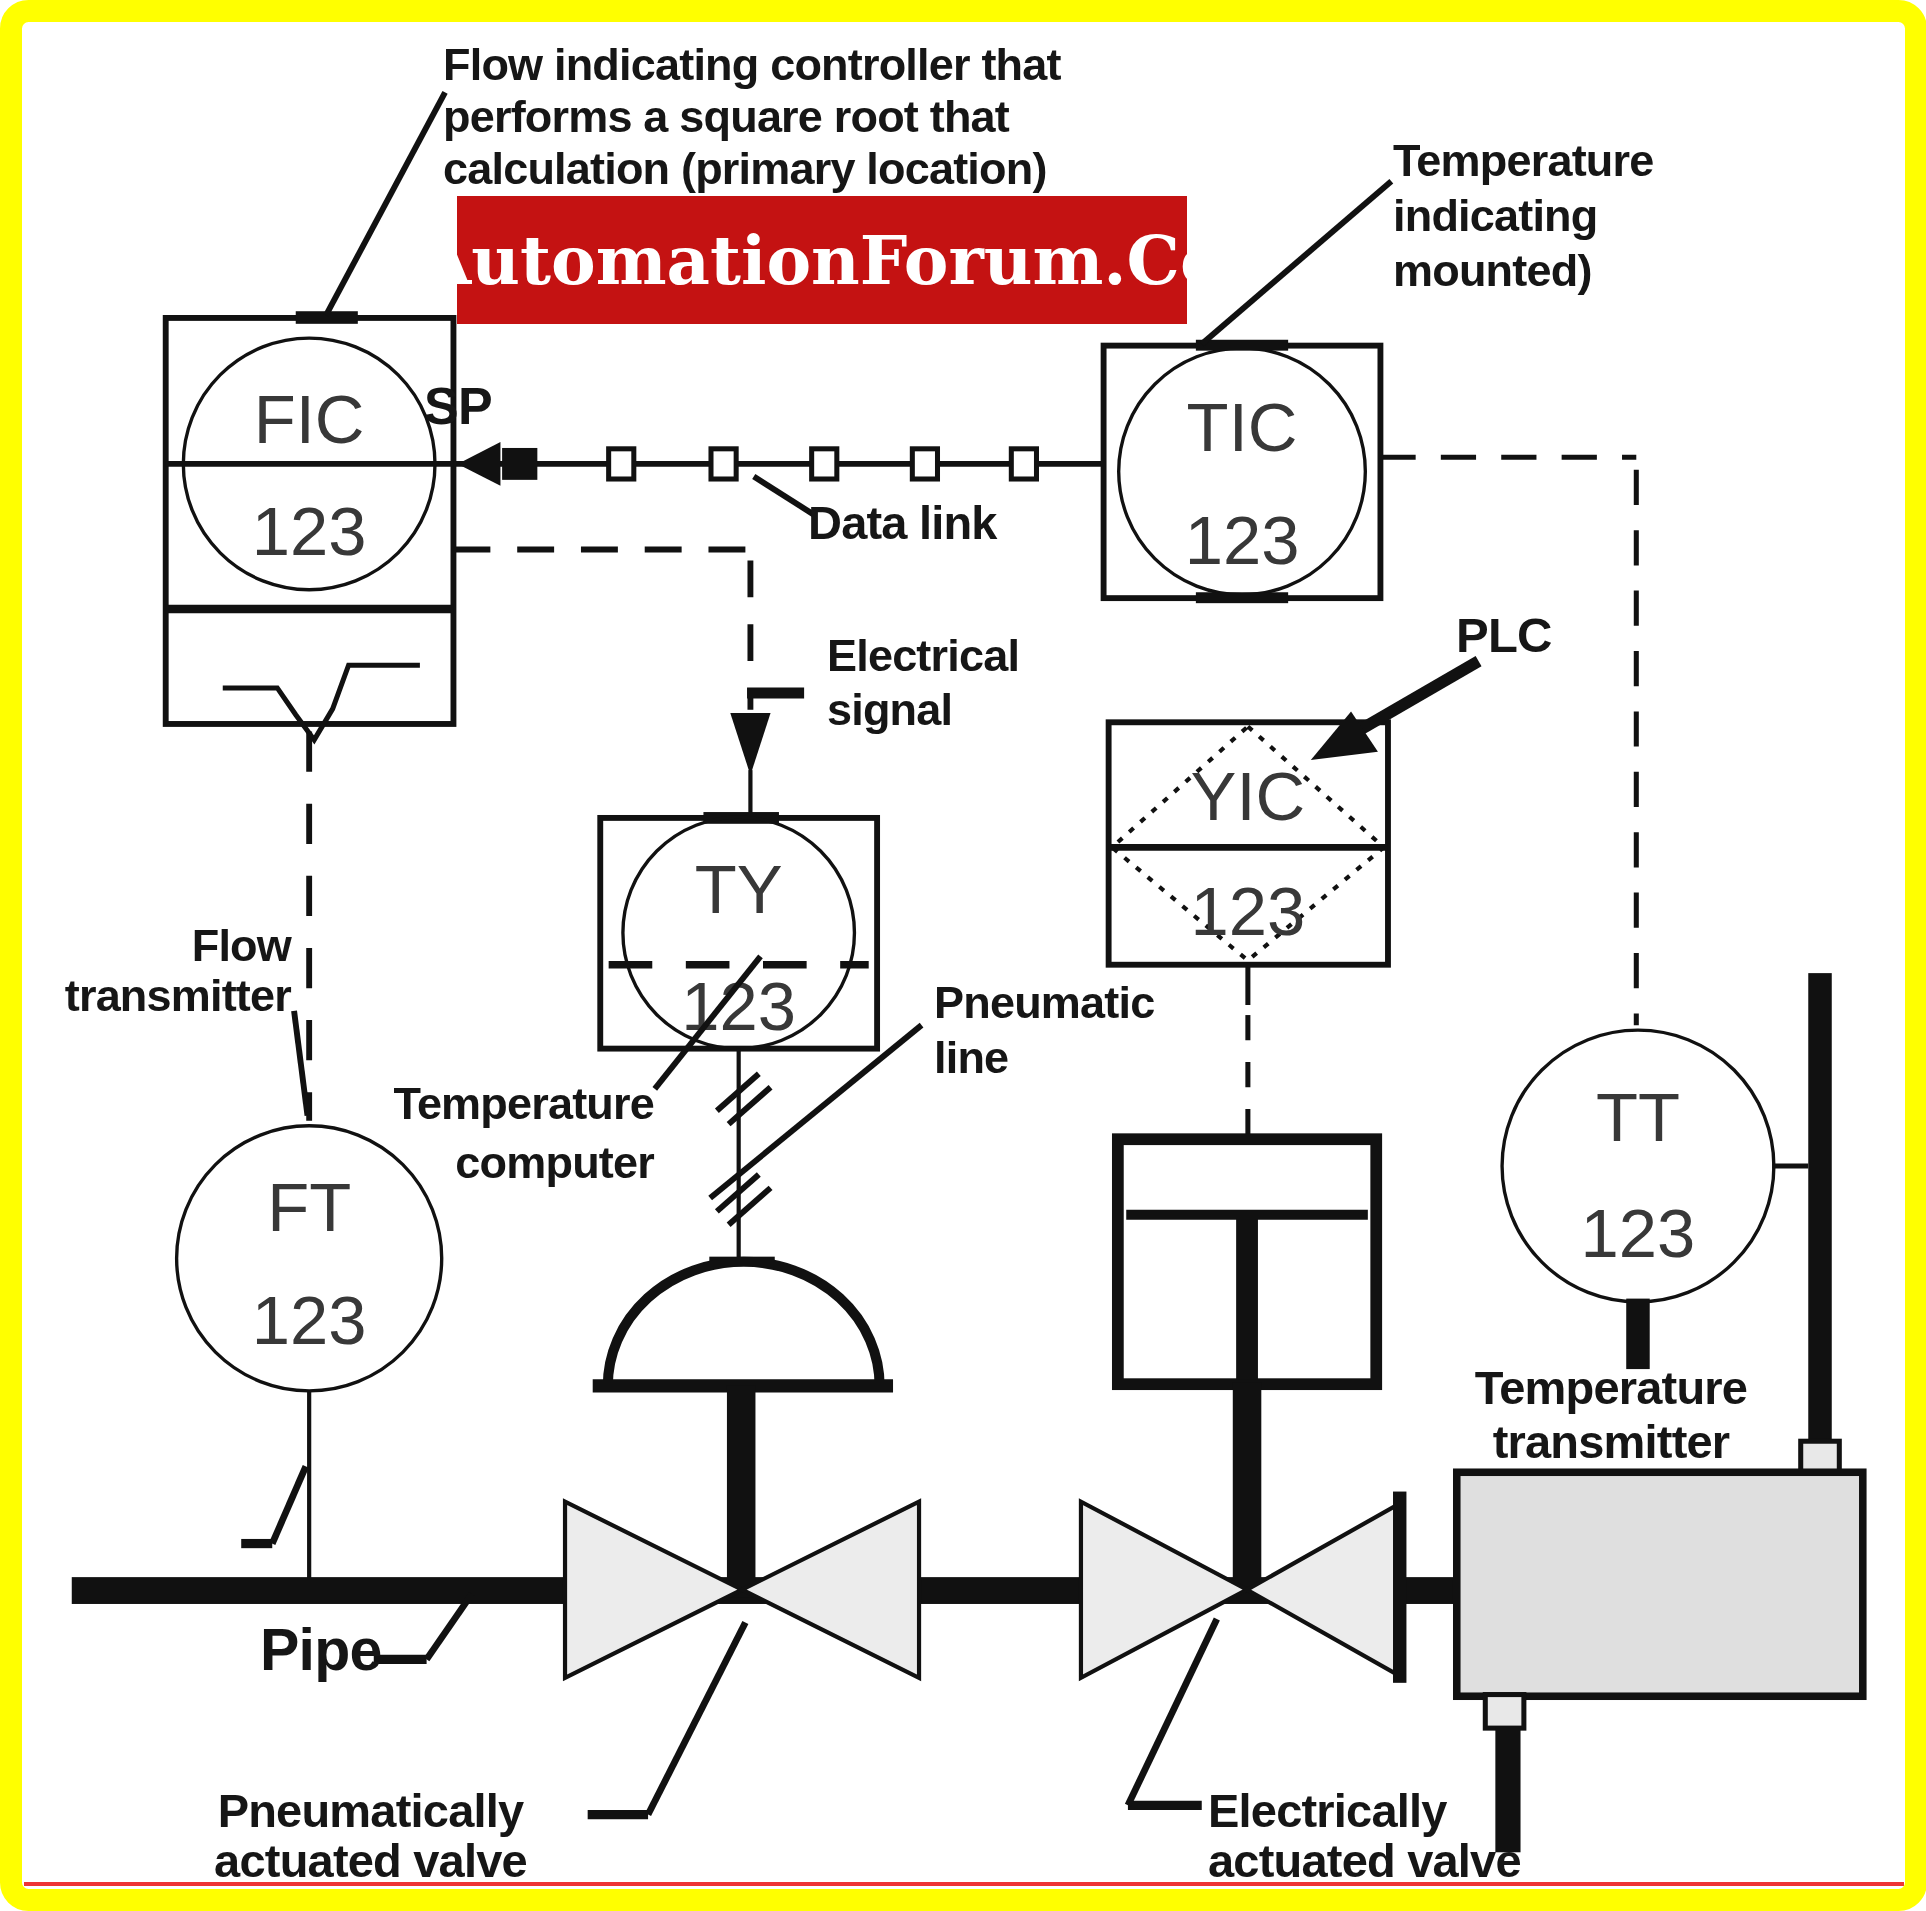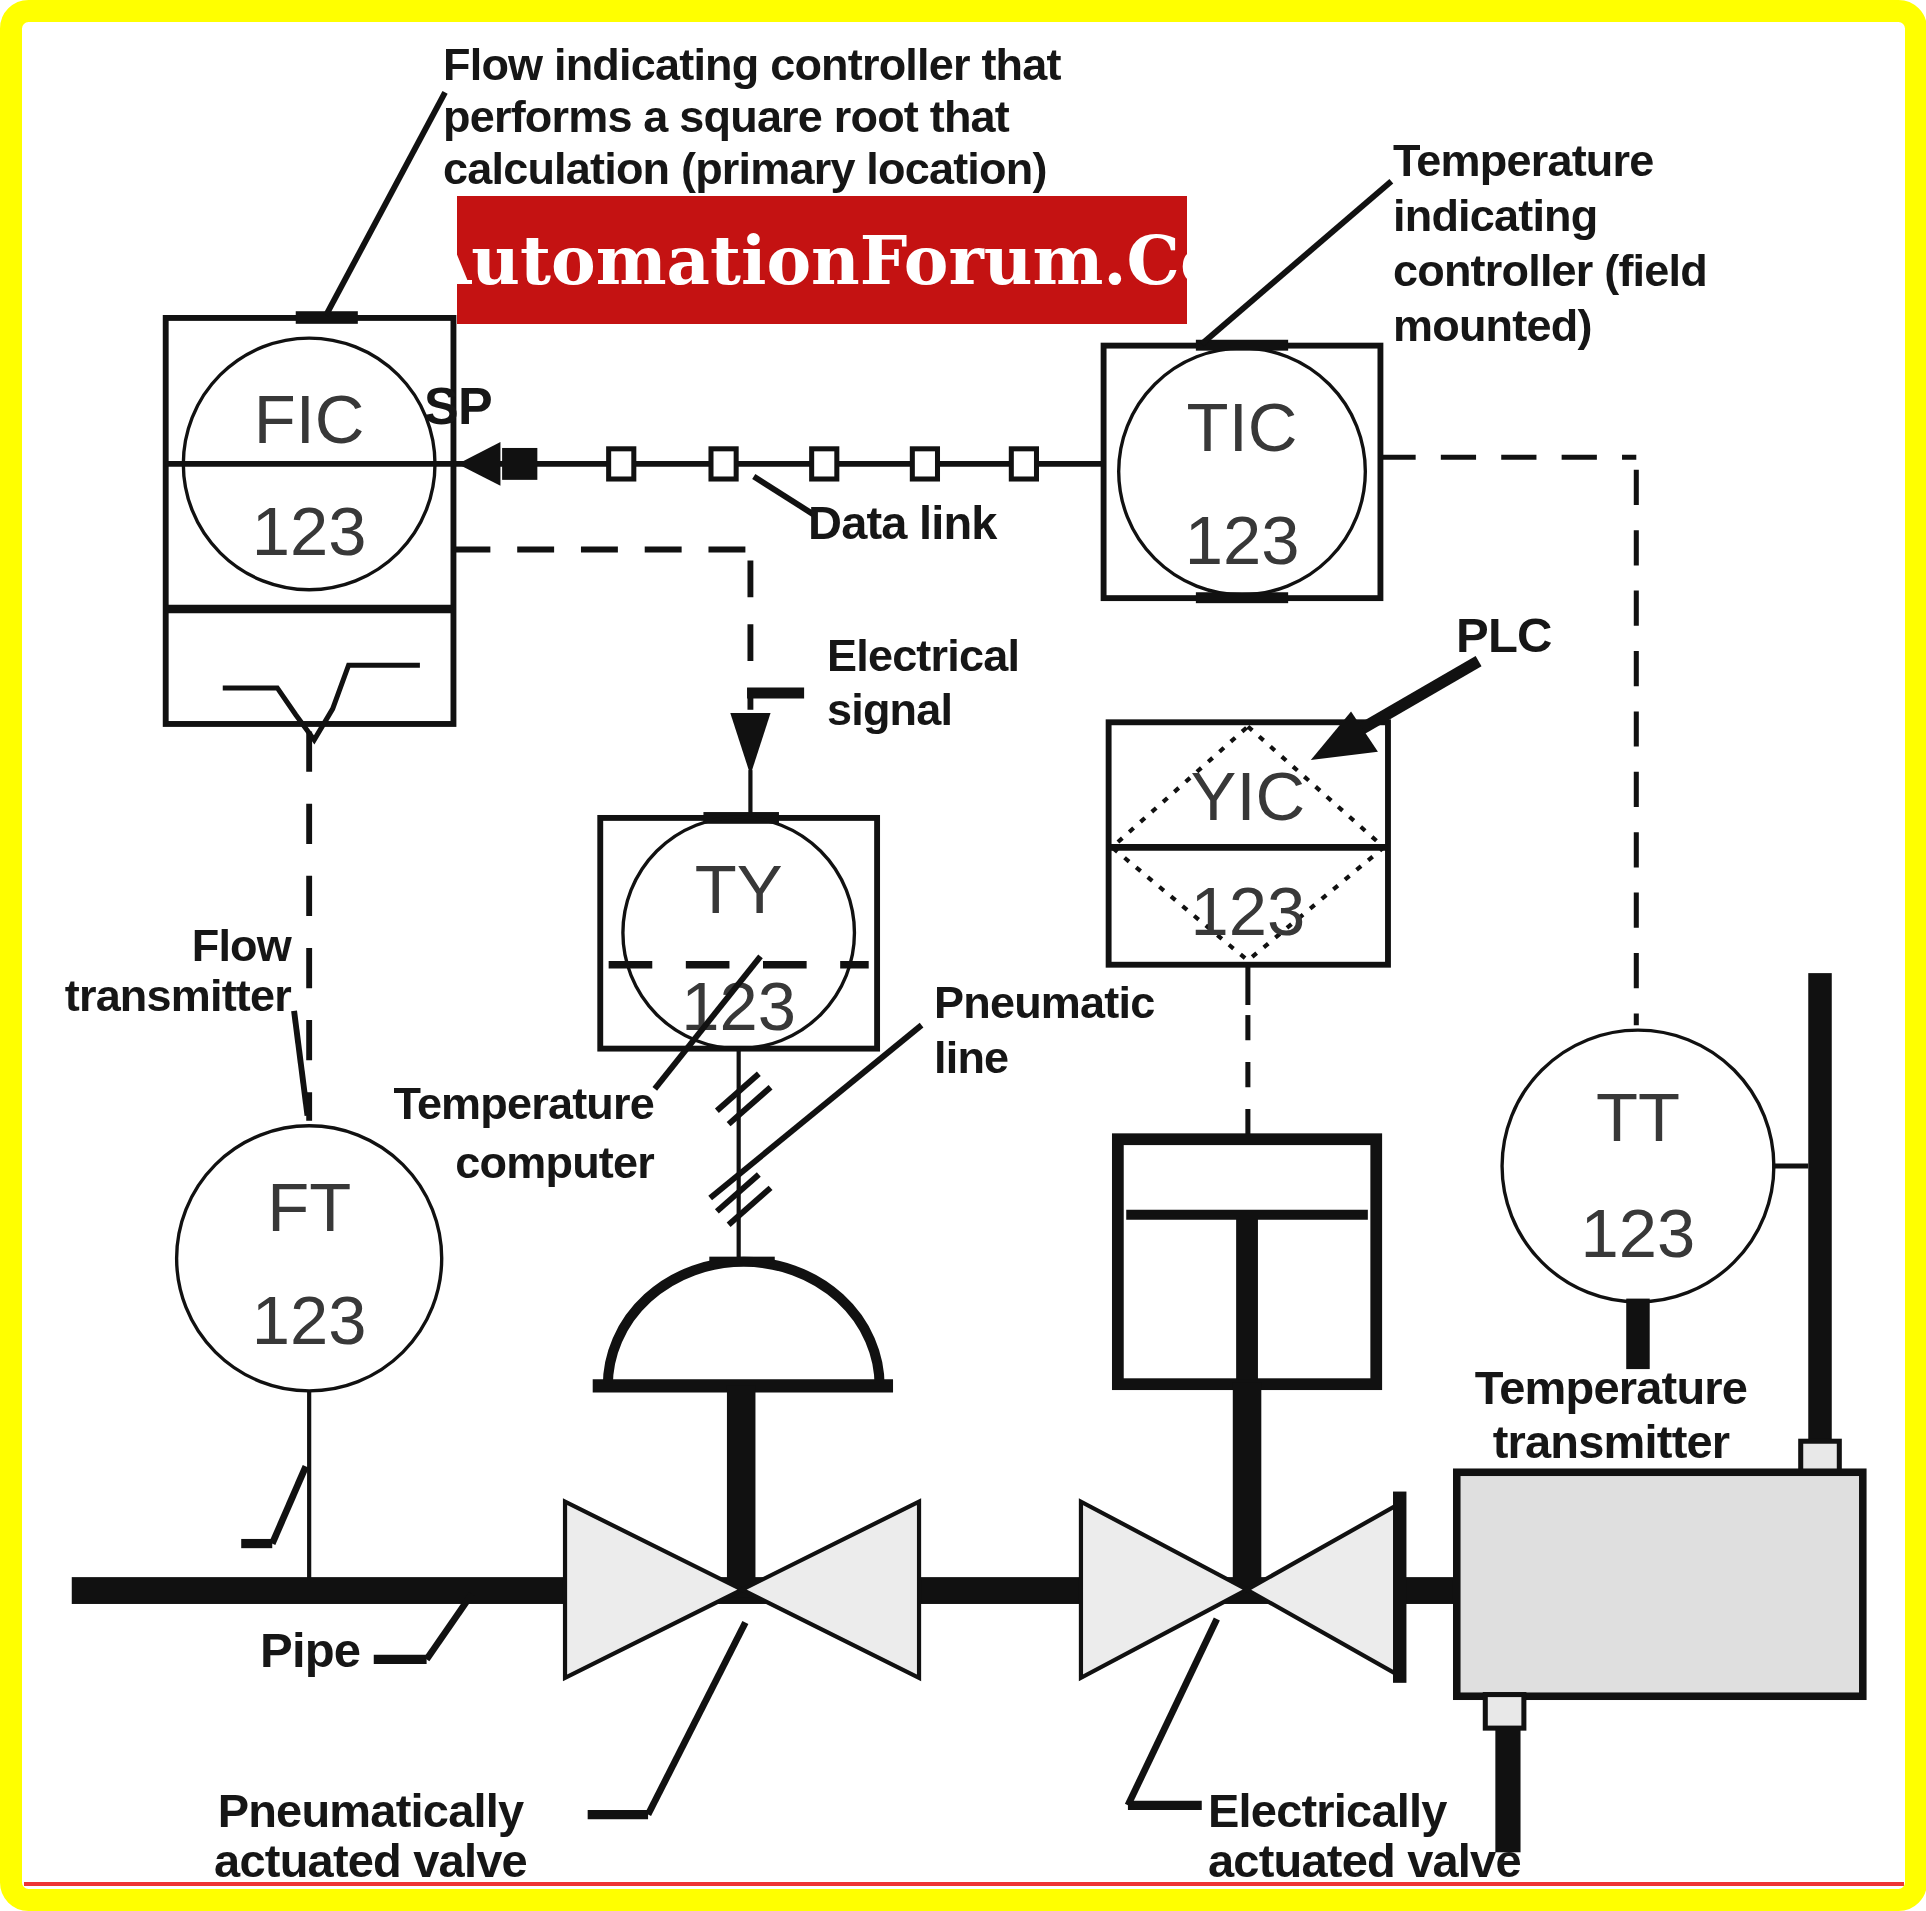--- a/index.html
+++ b/index.html
@@ -166,21 +166,20 @@
     <div>Flow indicating controller that</div>
     <div>performs a square root that</div>
     <div>calculation (primary location)</div>
   </div>
 
   <div class="banner">AutomationForum.Co</div>
 
   <div class="lbl" style="left:1393px;top:133px;line-height:55px;">
     <div>Temperature</div>
     <div>indicating</div>
-    <div>controller (field</div>
     <div>mounted)</div>
   </div>
 
   <div class="lbl" style="left:424px;top:348px;font-size:52px;margin-top:32px;">SP</div>
 
   <div class="lbl" style="left:808px;top:497px;font-size:47px;">Data link</div>
 
   <div class="lbl" style="left:827px;top:629px;line-height:54px;">
     <div>Electrical</div>
     <div>signal</div>
@@ -197,21 +196,21 @@
     <div>Pneumatic</div>
     <div>line</div>
   </div>
 
   <div class="lbl r" style="left:17px;top:921px;width:274px;line-height:50px;">
     <div>Flow</div>
     <div>transmitter</div>
   </div>
 
 
-  <div class="lbl" style="left:260px;top:1624px;font-size:49px;text-align:right;">Pipe</div>
+  <div class="lbl" style="left:260px;top:1624px;font-size:59px;text-align:right;">Pipe</div>
 
   <div class="lbl c" style="left:127px;top:1786px;width:487px;font-size:47px;line-height:50px;">
     <div>Pneumatically</div>
     <div>actuated valve</div>
   </div>
 
   <div class="lbl" style="left:1208px;top:1786px;font-size:47px;line-height:50px;">
     <div>Electrically</div>
     <div>actuated valve</div>
   </div>

